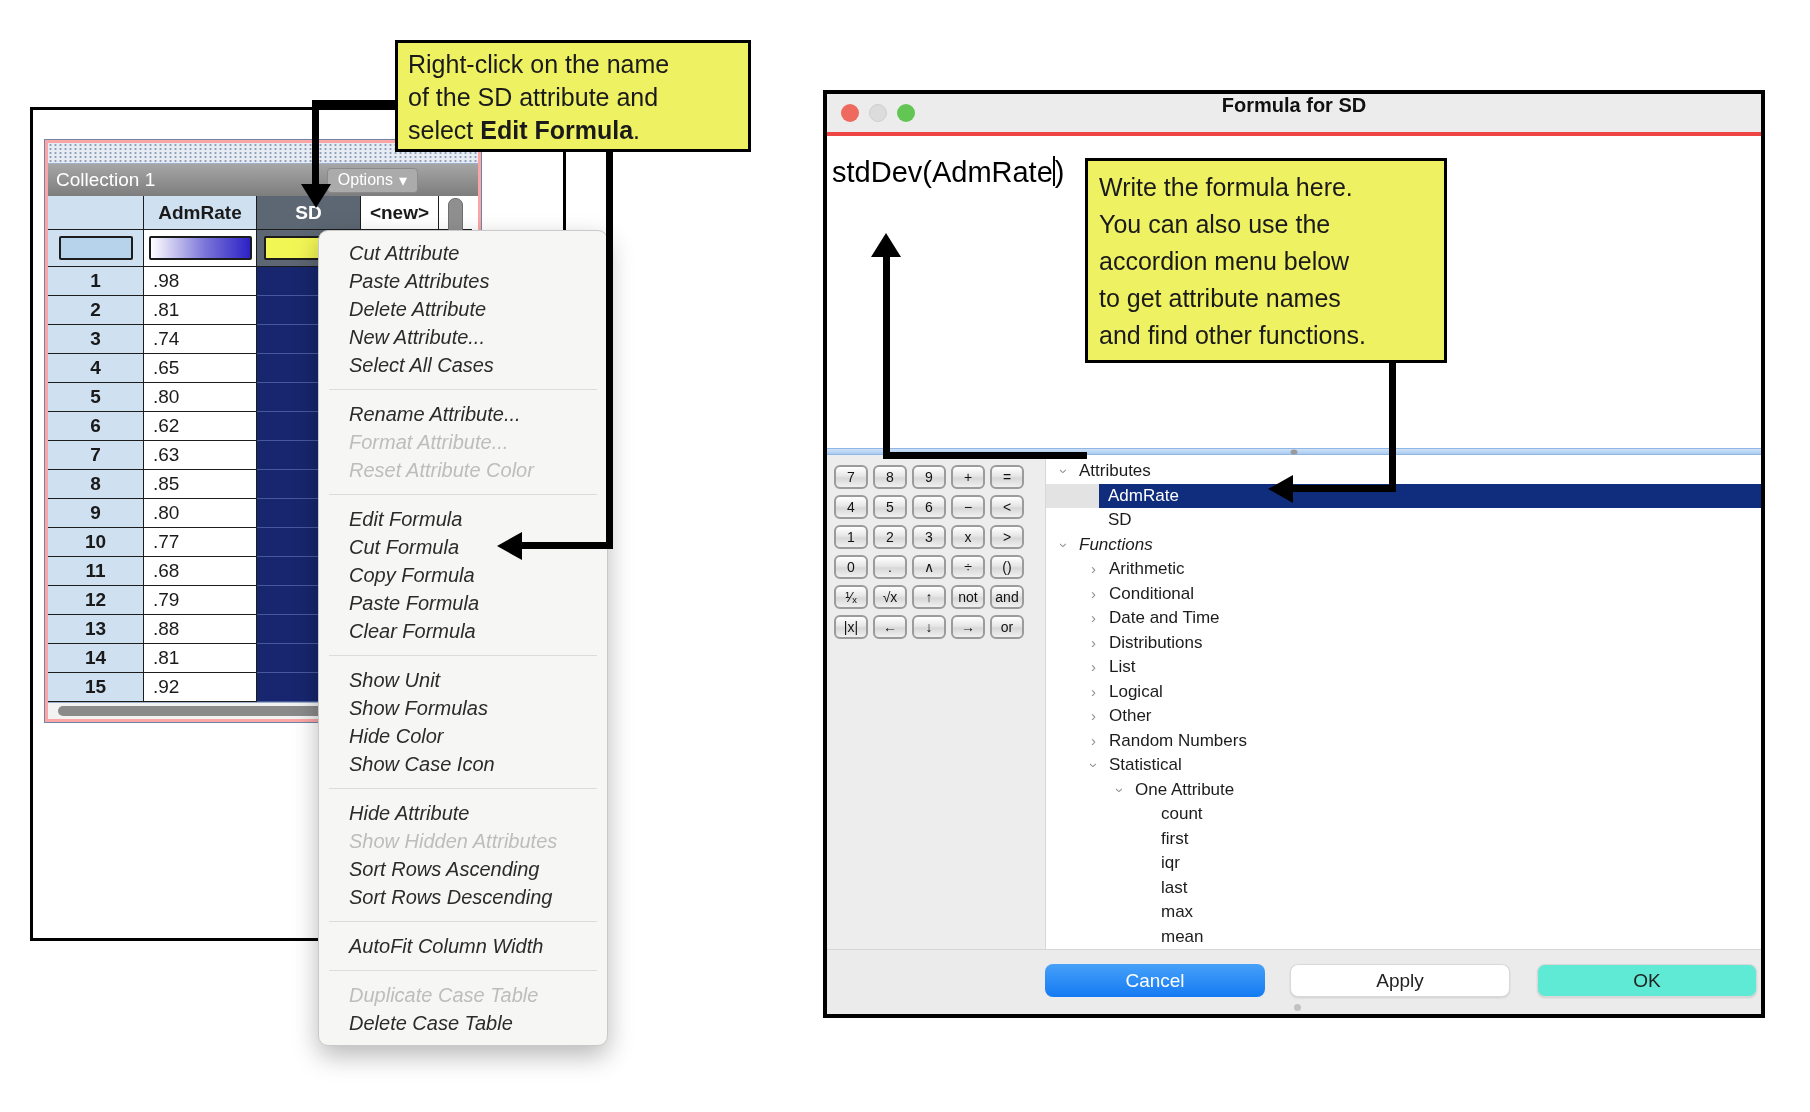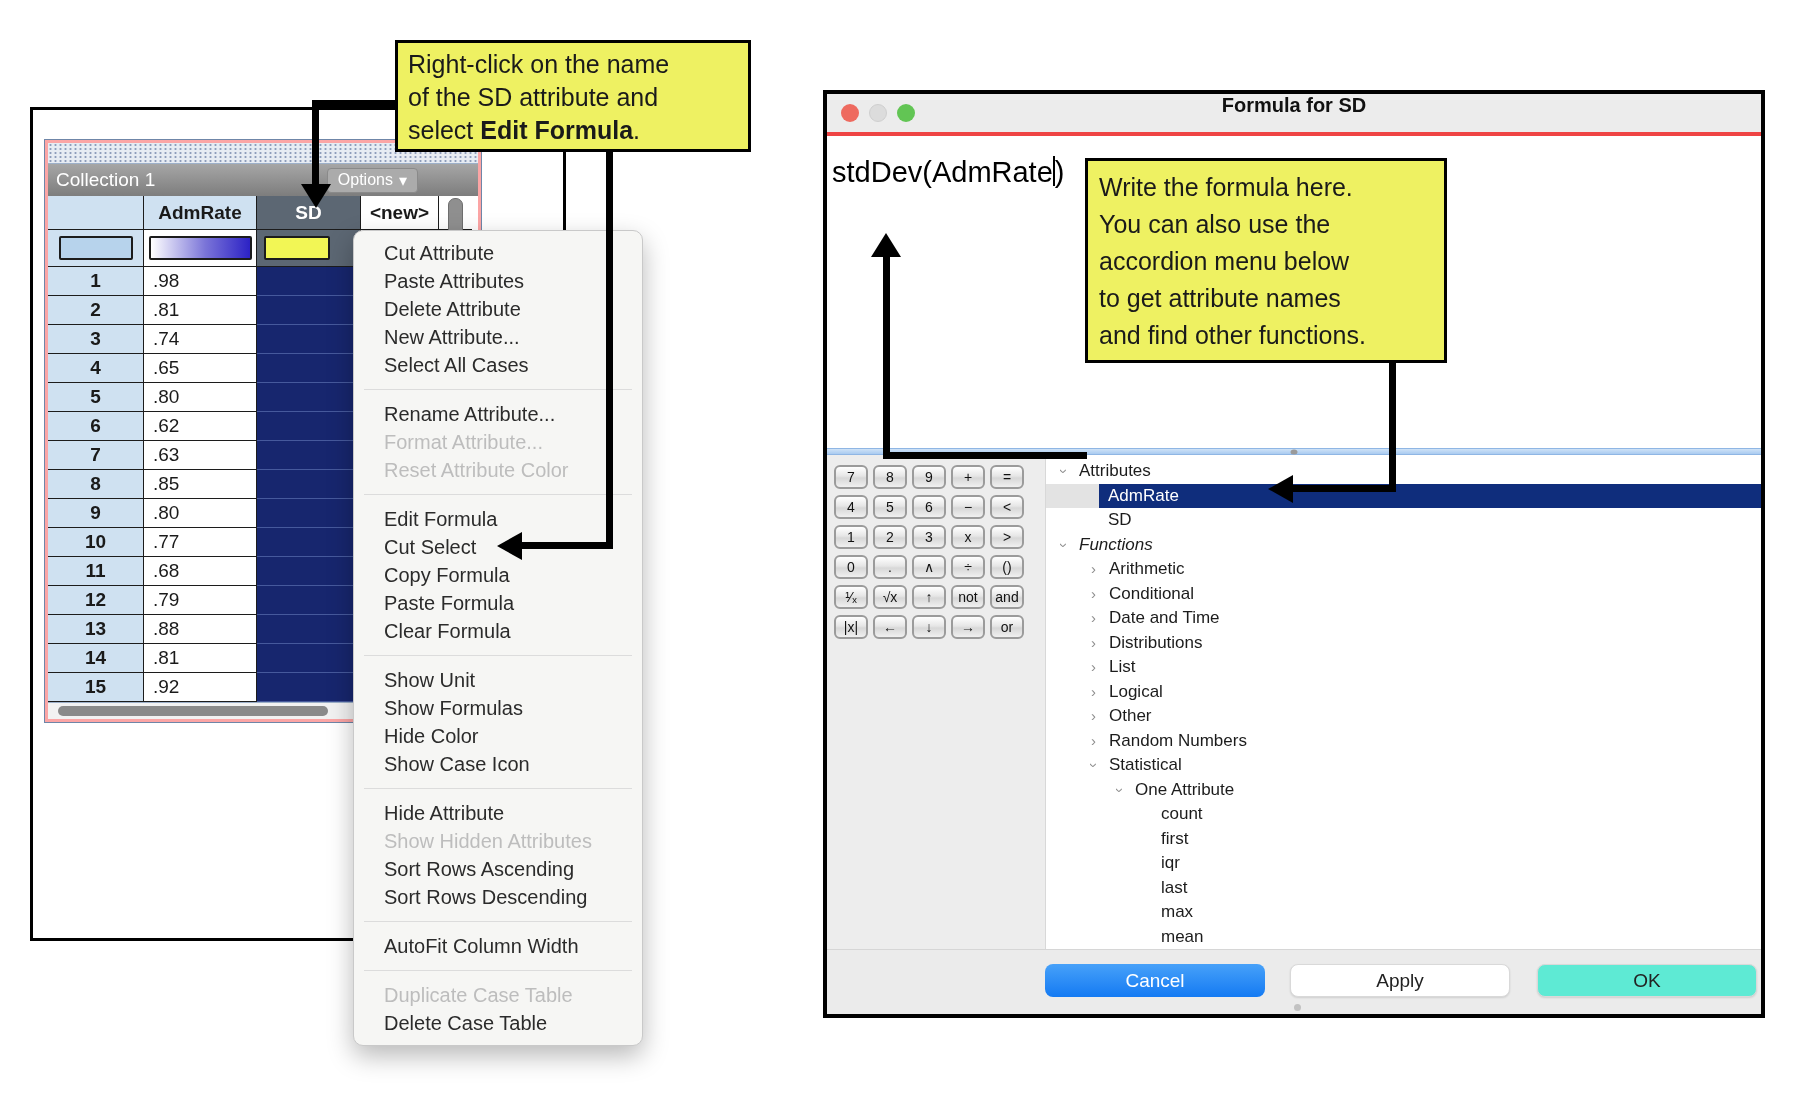--- a/index.html
+++ b/index.html
@@ -44,22 +44,22 @@
   .trow{display:flex;}
   .dcell{height:29px;display:flex;align-items:center;font-size:19px;}
   .d-num{background:#cfe1f1;justify-content:center;font-weight:bold;}
   .d-adm{background:#fff;padding-left:9px;}
   .d-sd{border-bottom:1px solid #46599c;}
   #hscroll{height:16px;background:#f2f2f2;position:relative;border-top:1px solid #9db0c9;}
   #hscroll-thumb{position:absolute;left:10px;top:3px;width:270px;height:10px;background:#8a8a8a;
       border-radius:6px;}
 
   
-  #context-menu{left:353px;top:230px;width:288px;background:#f6f6f4;border:1px solid #c9c9c9;
-      border-radius:10px;box-shadow:0 10px 26px rgba(0,0,0,.28);padding:8px 0;z-index:5;}
+  #context-menu{left:318px;top:230px;width:288px;background:#f6f6f4;border:1px solid #c9c9c9;
+      border-radius:10px;box-shadow:0 10px 26px rgba(0,0,0,.28);padding:8px 0;z-index:5;font-style:italic;}
   .menu-item{height:28px;line-height:28px;padding-left:30px;font-size:20px;color:#2b2b2b;
       white-space:nowrap;}
   .menu-item.disabled{color:#bdbdbd;}
   .menu-sep{height:1px;background:#dcdcdc;margin:10px 10px;}
 
   
   .callout{background:#eef162;border:3px solid #000;box-sizing:border-box;z-index:6;}
   #callout-left{left:395px;top:40px;width:356px;height:112px;padding:5px 10px;
       font-size:25px;line-height:33px;}
   #callout-right{left:1085px;top:158px;width:362px;height:205px;padding:8px 11px;
@@ -241,21 +241,21 @@
     <div class="menu-item">Paste Attributes</div>
     <div class="menu-item">Delete Attribute</div>
     <div class="menu-item">New Attribute...</div>
     <div class="menu-item">Select All Cases</div>
     <div class="menu-sep"></div>
     <div class="menu-item">Rename Attribute...</div>
     <div class="menu-item disabled">Format Attribute...</div>
     <div class="menu-item disabled">Reset Attribute Color</div>
     <div class="menu-sep"></div>
     <div class="menu-item">Edit Formula</div>
-    <div class="menu-item">Cut Select</div>
+    <div class="menu-item">Cut Formula</div>
     <div class="menu-item">Copy Formula</div>
     <div class="menu-item">Paste Formula</div>
     <div class="menu-item">Clear Formula</div>
     <div class="menu-sep"></div>
     <div class="menu-item">Show Unit</div>
     <div class="menu-item">Show Formulas</div>
     <div class="menu-item">Hide Color</div>
     <div class="menu-item">Show Case Icon</div>
     <div class="menu-sep"></div>
     <div class="menu-item">Hide Attribute</div>

